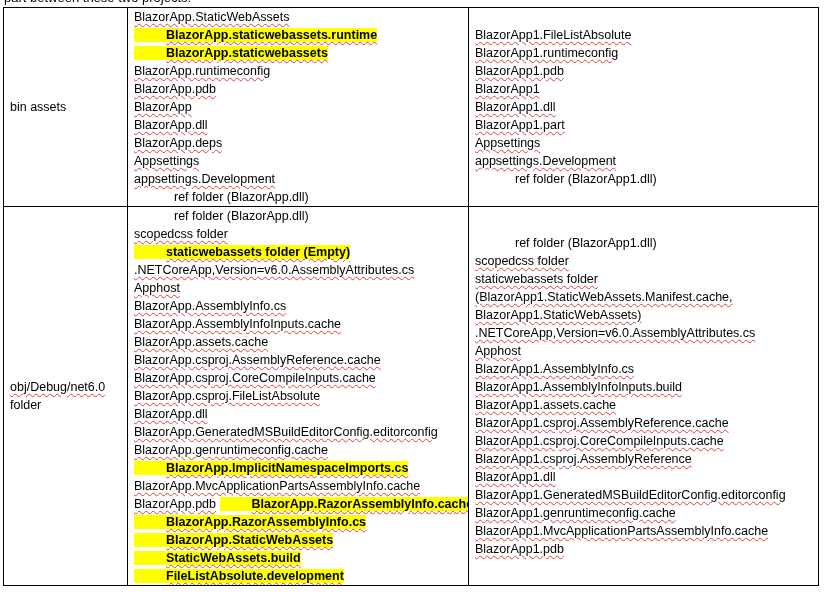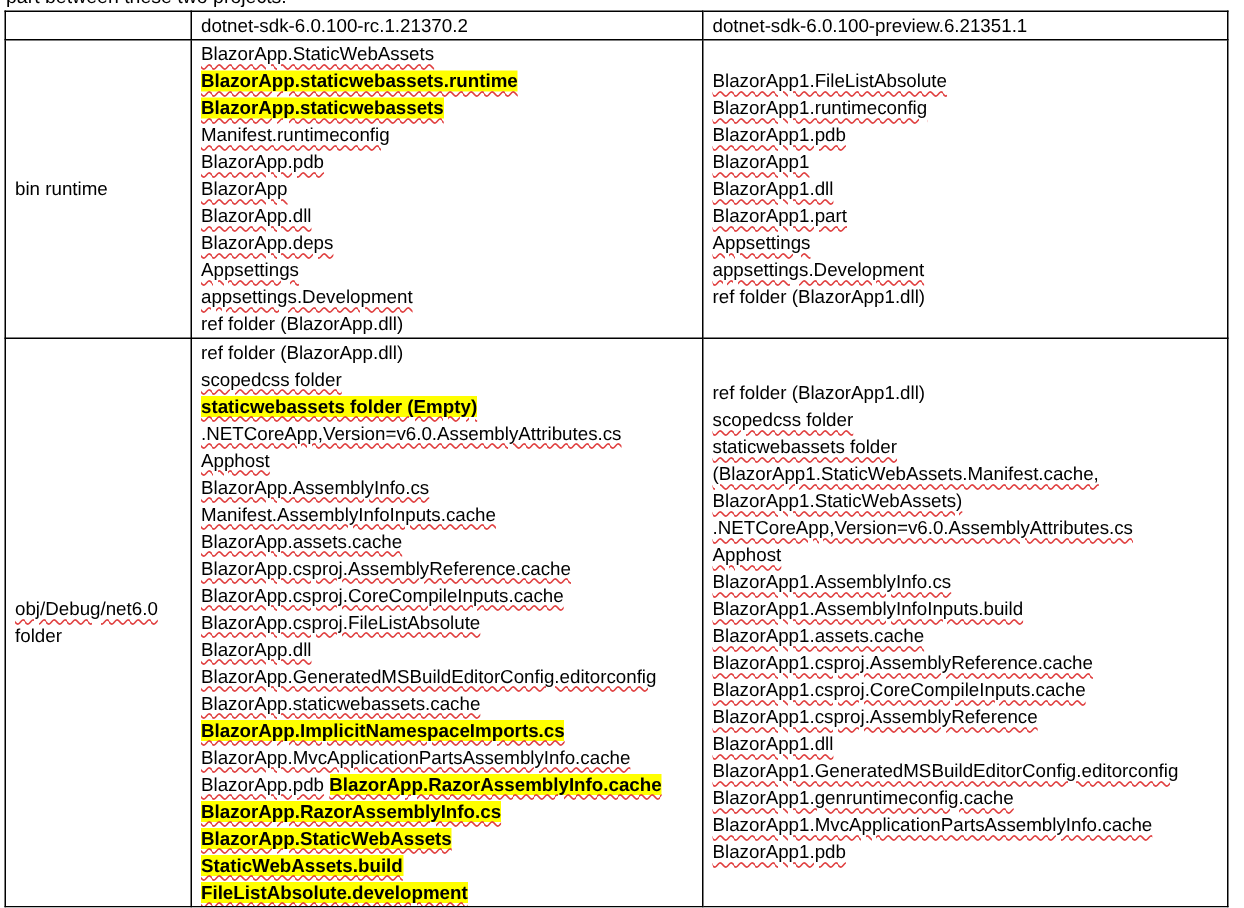--- a/index.html
+++ b/index.html
@@ -30,50 +30,45 @@
   col.c3 { width: 350px; }
   tr.hdr td { height: 18px; }
   tr.bin td { height: 197px; }
   tr.obj td { height: 376px; }
   .line { display: block; height: 18px; }
   .item {
     text-decoration: underline wavy #e04040;
     text-decoration-thickness: 1px;
     text-underline-offset: 2px;
   }
-  .plain { text-decoration: none; }
+  .plain { text-decoration: none; margin-left: 40px; }
   .hl {
-    background: #ffff00; font-weight: bold;
+    background: #ffff00; font-weight: bold; padding-left: 32px;
   }
   .rowlabel { white-space: normal; line-height: 18px; }
 </style>
 </head>
 <body>
 
 <div class="caption">part between these two projects:</div>
 
 <table class="cmp">
   <colgroup>
       <col class="c1">
       <col class="c2">
       <col class="c3">
     </colgroup>
   <tbody>
-      <tr class="hdr">
-    <td></td>
-    <td>dotnet-sdk-6.0.100-rc.1.21370.2</td>
-    <td>dotnet-sdk-6.0.100-preview.6.21351.1</td>
-  </tr>
   <tr class="bin">
-    <td class="rowlabel">bin runtime</td>
+    <td class="rowlabel">bin assets</td>
     <td>
           <span class="line"><span class="item">BlazorApp.StaticWebAssets</span></span>
           <span class="line"><span class="item hl">BlazorApp.staticwebassets.runtime</span></span>
           <span class="line"><span class="item hl">BlazorApp.staticwebassets</span></span>
-          <span class="line"><span class="item">Manifest.runtimeconfig</span></span>
+          <span class="line"><span class="item">BlazorApp.runtimeconfig</span></span>
           <span class="line"><span class="item">BlazorApp.pdb</span></span>
           <span class="line"><span class="item">BlazorApp</span></span>
           <span class="line"><span class="item">BlazorApp.dll</span></span>
           <span class="line"><span class="item">BlazorApp.deps</span></span>
           <span class="line"><span class="item">Appsettings</span></span>
           <span class="line"><span class="item">appsettings.Development</span></span>
           <span class="line"><span class="item plain">ref folder (BlazorApp.dll)</span></span>
         </td>
     <td>
           <span class="line"><span class="item">BlazorApp1.FileListAbsolute</span></span>
@@ -92,28 +87,28 @@
       <span class="line"><span class="item">obj/Debug/net6.0</span></span>
       <span class="line">folder</span>
     </td>
     <td>
           <span class="line"><span class="item plain">ref folder (BlazorApp.dll)</span></span>
           <span class="line"><span class="item">scopedcss folder</span></span>
           <span class="line"><span class="item hl">staticwebassets folder (Empty)</span></span>
           <span class="line"><span class="item">.NETCoreApp,Version=v6.0.AssemblyAttributes.cs</span></span>
           <span class="line"><span class="item">Apphost</span></span>
           <span class="line"><span class="item">BlazorApp.AssemblyInfo.cs</span></span>
-          <span class="line"><span class="item">Manifest.AssemblyInfoInputs.cache</span></span>
+          <span class="line"><span class="item">BlazorApp.AssemblyInfoInputs.cache</span></span>
           <span class="line"><span class="item">BlazorApp.assets.cache</span></span>
           <span class="line"><span class="item">BlazorApp.csproj.AssemblyReference.cache</span></span>
           <span class="line"><span class="item">BlazorApp.csproj.CoreCompileInputs.cache</span></span>
           <span class="line"><span class="item">BlazorApp.csproj.FileListAbsolute</span></span>
           <span class="line"><span class="item">BlazorApp.dll</span></span>
           <span class="line"><span class="item">BlazorApp.GeneratedMSBuildEditorConfig.editorconfig</span></span>
-          <span class="line"><span class="item">BlazorApp.staticwebassets.cache</span></span>
+          <span class="line"><span class="item">BlazorApp.genruntimeconfig.cache</span></span>
           <span class="line"><span class="item hl">BlazorApp.ImplicitNamespaceImports.cs</span></span>
           <span class="line"><span class="item">BlazorApp.MvcApplicationPartsAssemblyInfo.cache</span></span>
           <span class="line"><span class="item">BlazorApp.pdb</span> <span class="item hl">BlazorApp.RazorAssemblyInfo.cache</span></span>
           <span class="line"><span class="item hl">BlazorApp.RazorAssemblyInfo.cs</span></span>
           <span class="line"><span class="item hl">BlazorApp.StaticWebAssets</span></span>
           <span class="line"><span class="item hl">StaticWebAssets.build</span></span>
           <span class="line"><span class="item hl">FileListAbsolute.development</span></span>
         </td>
     <td>
           <span class="line"><span class="item plain">ref folder (BlazorApp1.dll)</span></span>

